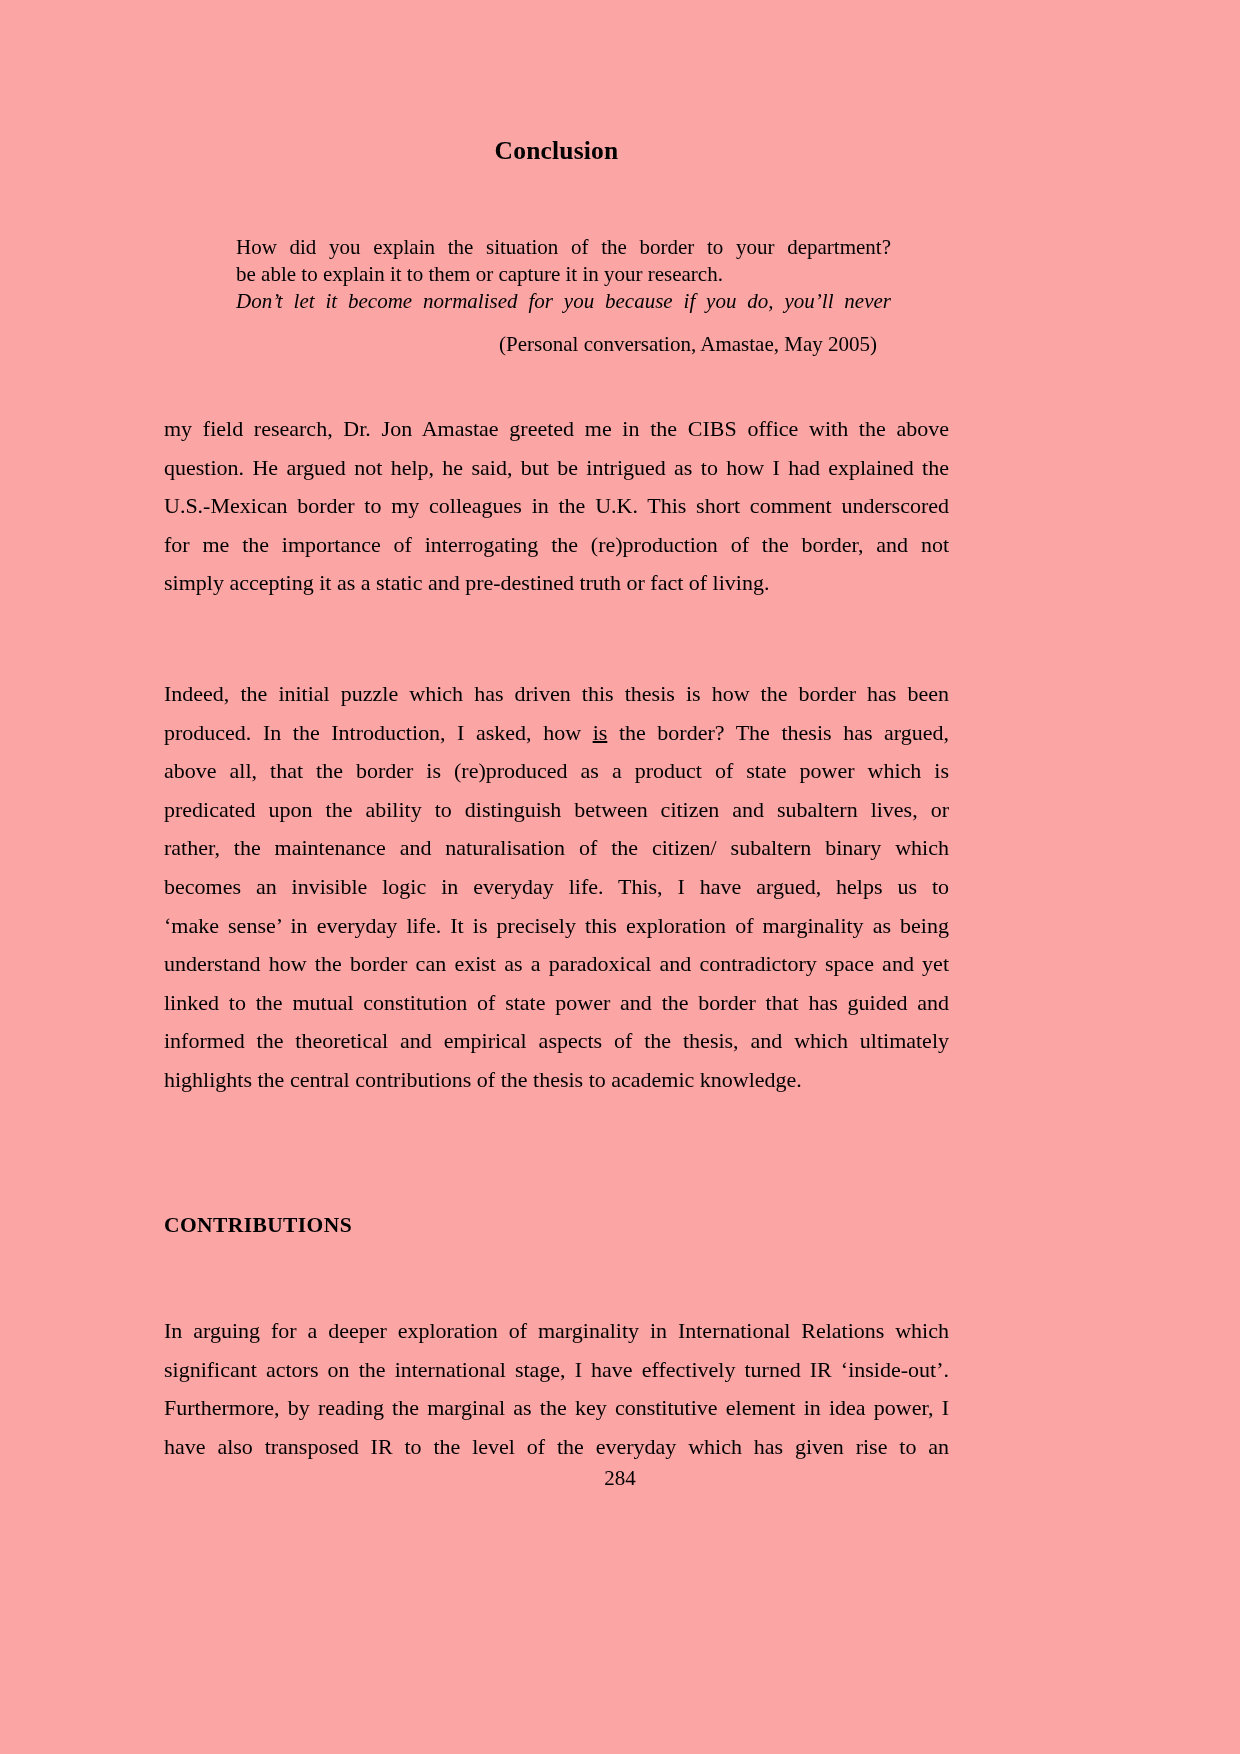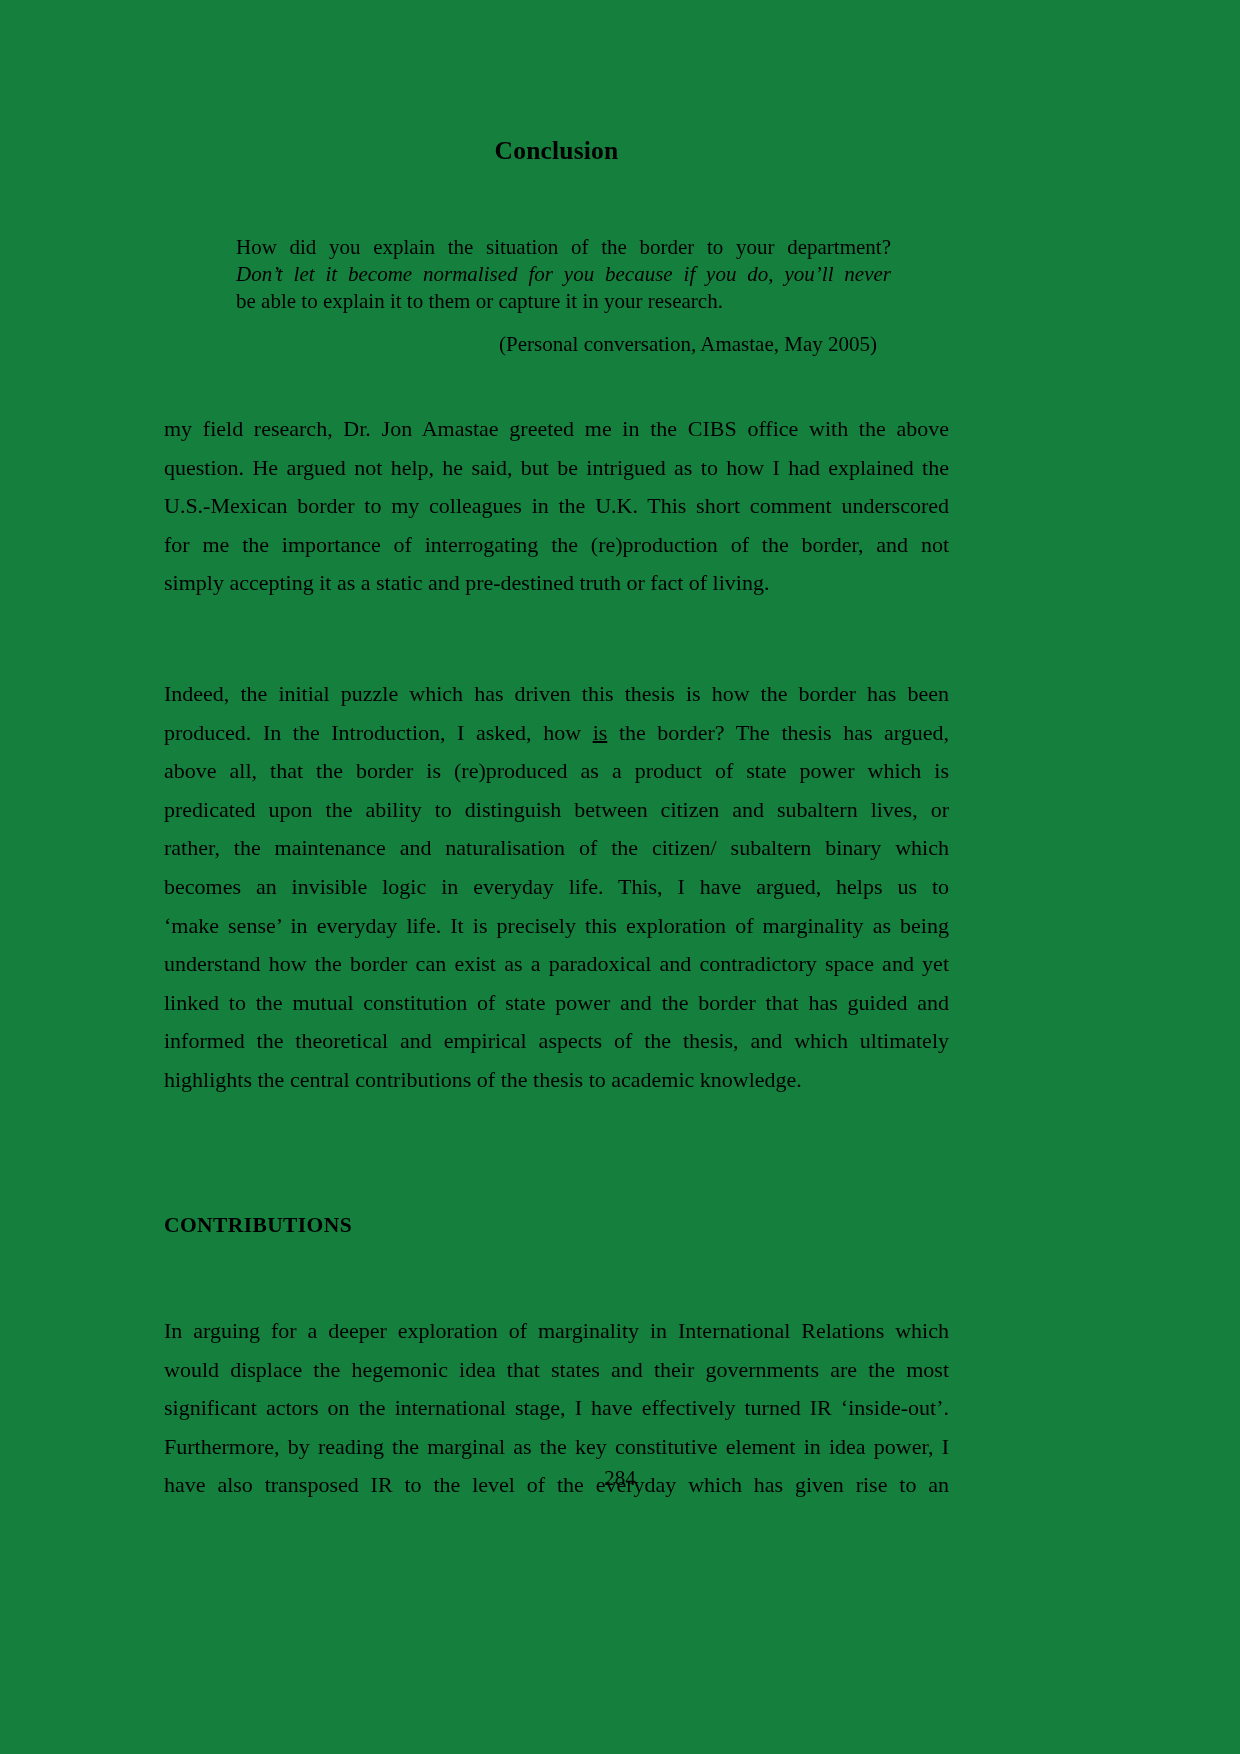--- a/index.html
+++ b/index.html
@@ -15,21 +15,21 @@
     color: #000000;
     overflow: hidden;
   }
 
   .page {
     position: absolute;
     left: 0;
     top: 0;
     width: 1240px;
     height: 1754px;
-    background: #15803d;
+    background: #fca5a5;
   }
 
   .content {
     position: absolute;
     left: 164px;
     top: 0;
     width: 785px;
   }
 
   
@@ -121,22 +121,22 @@
 <body>
 
 <div class="page">
 
   <div class="content">
 
     <h1 class="chapter-title">Conclusion</h1>
 
     <div class="epigraph">
       <div class="epi-line">How did you explain the situation of the border to your department?</div>
+      <div class="epi-line nofill">be able to explain it to them or capture it in your research.</div>
       <div class="epi-line epi-italic">Don’t let it become normalised for you because if you do, you’ll never</div>
-      <div class="epi-line nofill">be able to explain it to them or capture it in your research.</div>
       <div class="epi-attrib">(Personal conversation, Amastae, May 2005)</div>
     </div>
 
     <div class="body-block">
 
       <p class="para">
         <span class="ln">my field research, Dr. Jon Amastae greeted me in the CIBS office with the above</span>
         <span class="ln">question. He argued not help, he said, but be intrigued as to how I had explained the</span>
         <span class="ln">U.S.-Mexican border to my colleagues in the U.K. This short comment underscored</span>
         <span class="ln">for me the importance of interrogating the (re)production of the border, and not</span>
@@ -162,21 +162,20 @@
       <div class="gap-lg"></div>
       <div class="gap-lg"></div>
 
       <h2 class="section-heading">CONTRIBUTIONS</h2>
 
       <div class="gap-lg"></div>
       <div class="gap-lg"></div>
 
       <p class="para">
         <span class="ln">In arguing for a deeper exploration of marginality in International Relations which</span>
-        <span class="ln">would displace the hegemonic idea that states and their governments are the most</span>
         <span class="ln">significant actors on the international stage, I have effectively turned IR ‘inside-out’.</span>
         <span class="ln">Furthermore, by reading the marginal as the key constitutive element in idea power, I</span>
         <span class="ln">have also transposed IR to the level of the everyday which has given rise to an</span>
       </p>
 
     </div>
   </div>
 
   <div class="page-number">284</div>
 

